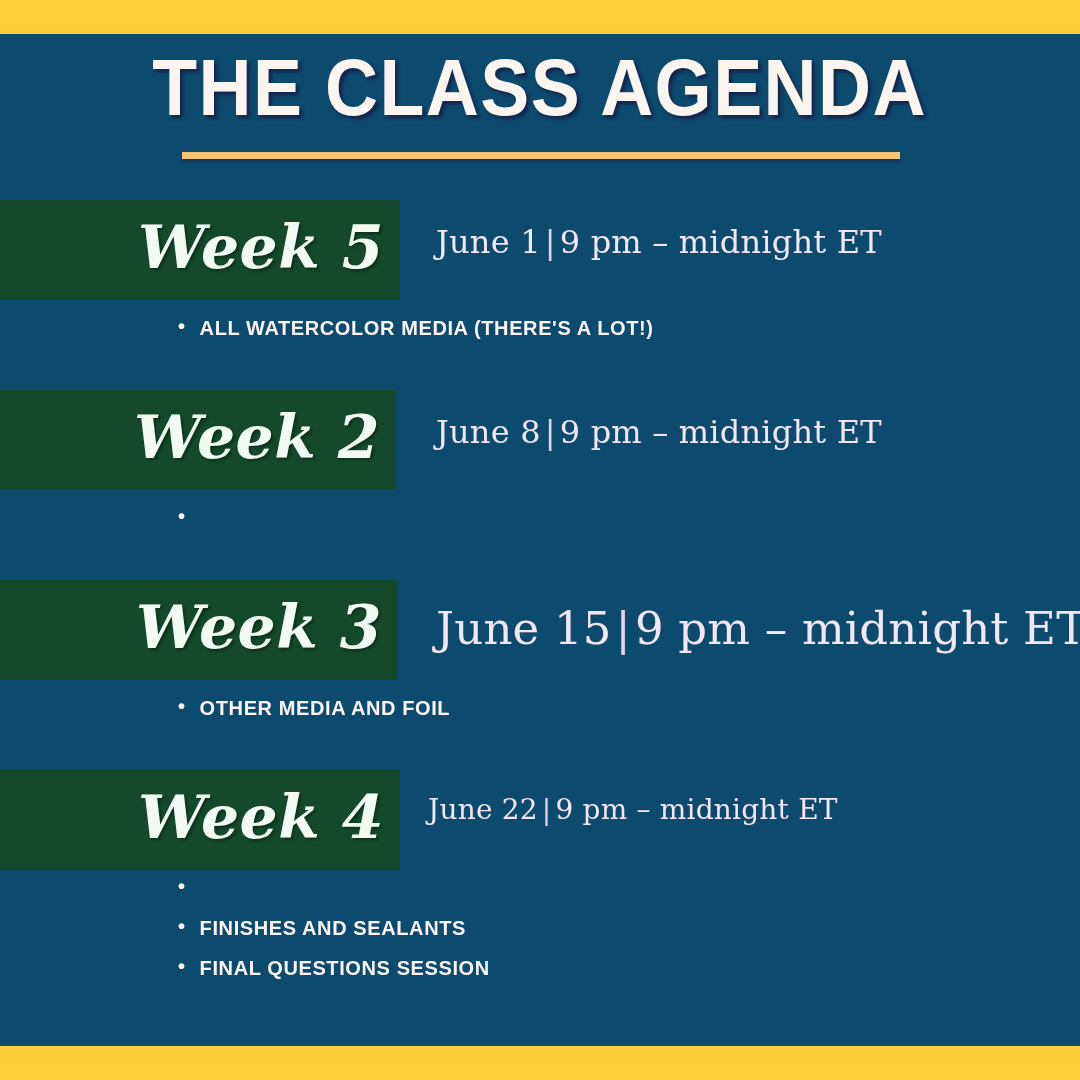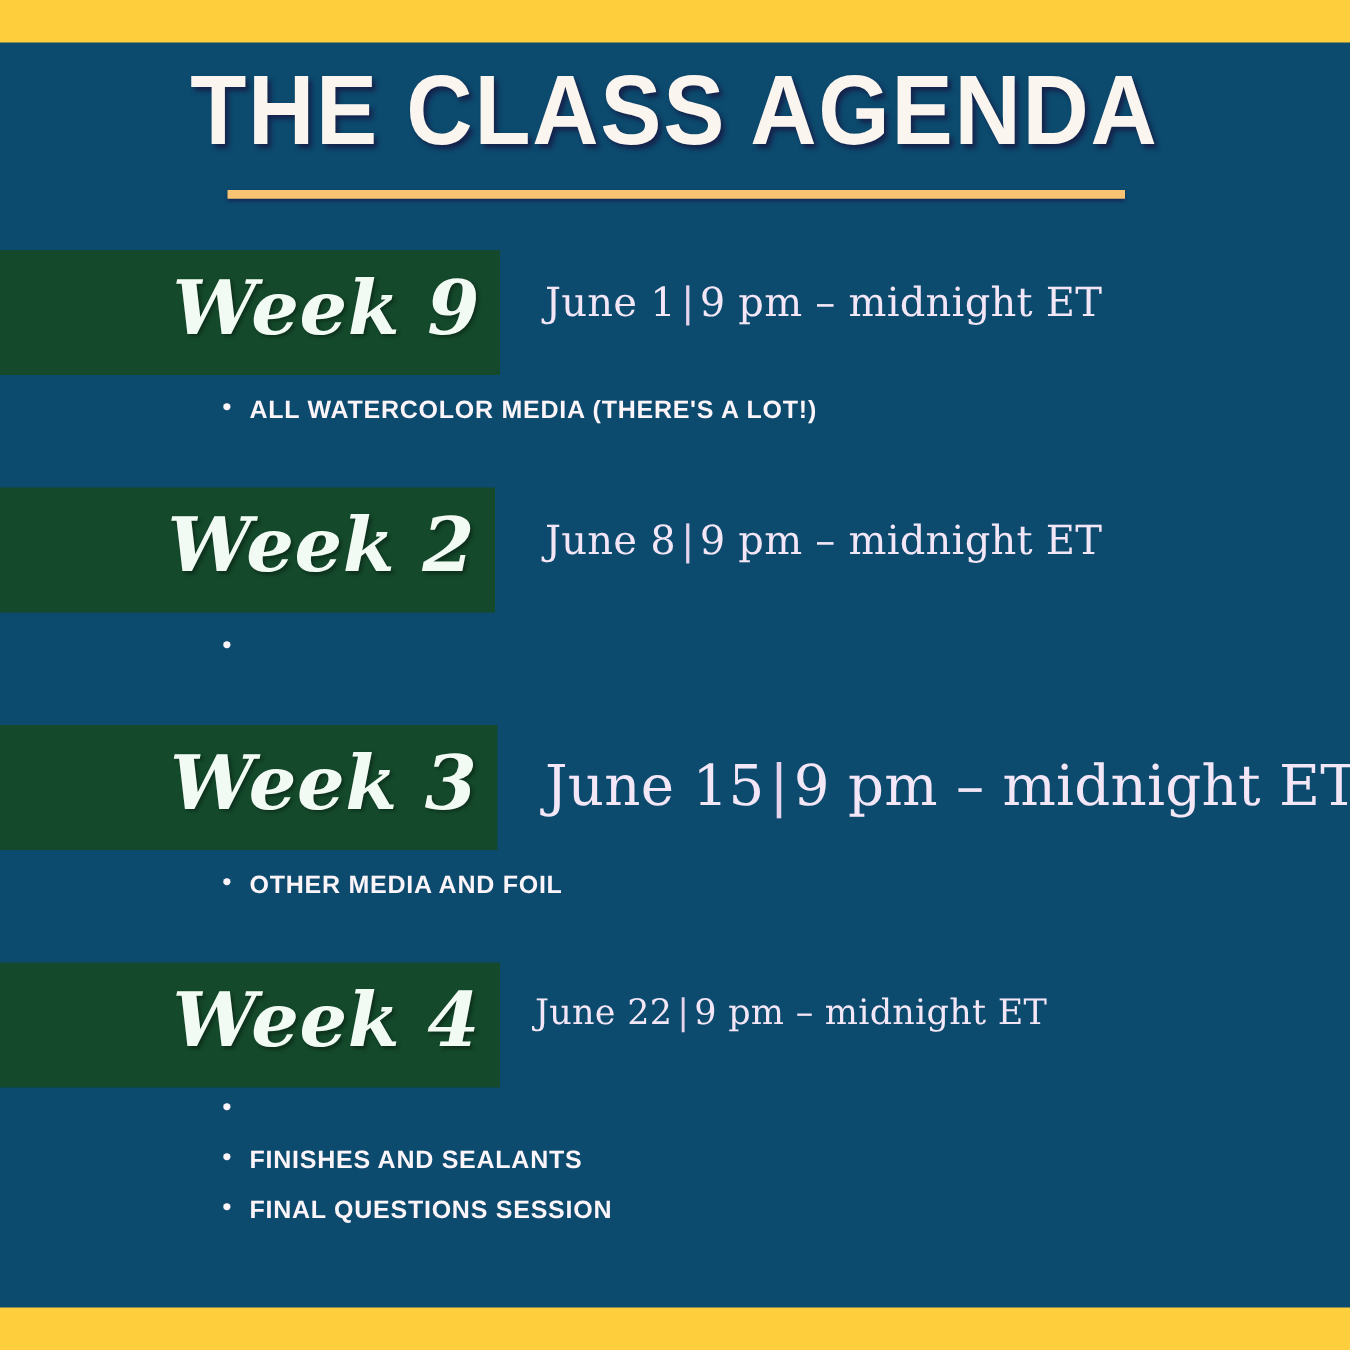--- a/index.html
+++ b/index.html
@@ -143,21 +143,21 @@
   <div class="bar bar-bottom"></div>
 
   <div class="title-wrap">
     <div class="title">THE CLASS AGENDA</div>
   </div>
   <div class="title-rule"></div>
 
   <div id="weeks-container">
       <div class="week-row" style="top: 200px;">
         <div class="week-chip" style="width: 400px;">
-          <span class="week-chip-label">Week 9</span>
+          <span class="week-chip-label">Week 5</span>
         </div>
         <div class="week-date" style="left: 436px;"><span>June 1</span><span class="sep">|</span><span>9 pm – midnight ET</span></div>
       </div>
       <div class="week-row" style="top: 390px;">
         <div class="week-chip" style="width: 396px;">
           <span class="week-chip-label">Week 2</span>
         </div>
         <div class="week-date" style="left: 436px;"><span>June 8</span><span class="sep">|</span><span>9 pm – midnight ET</span></div>
       </div>
       <div class="week-row" style="top: 580px;">

